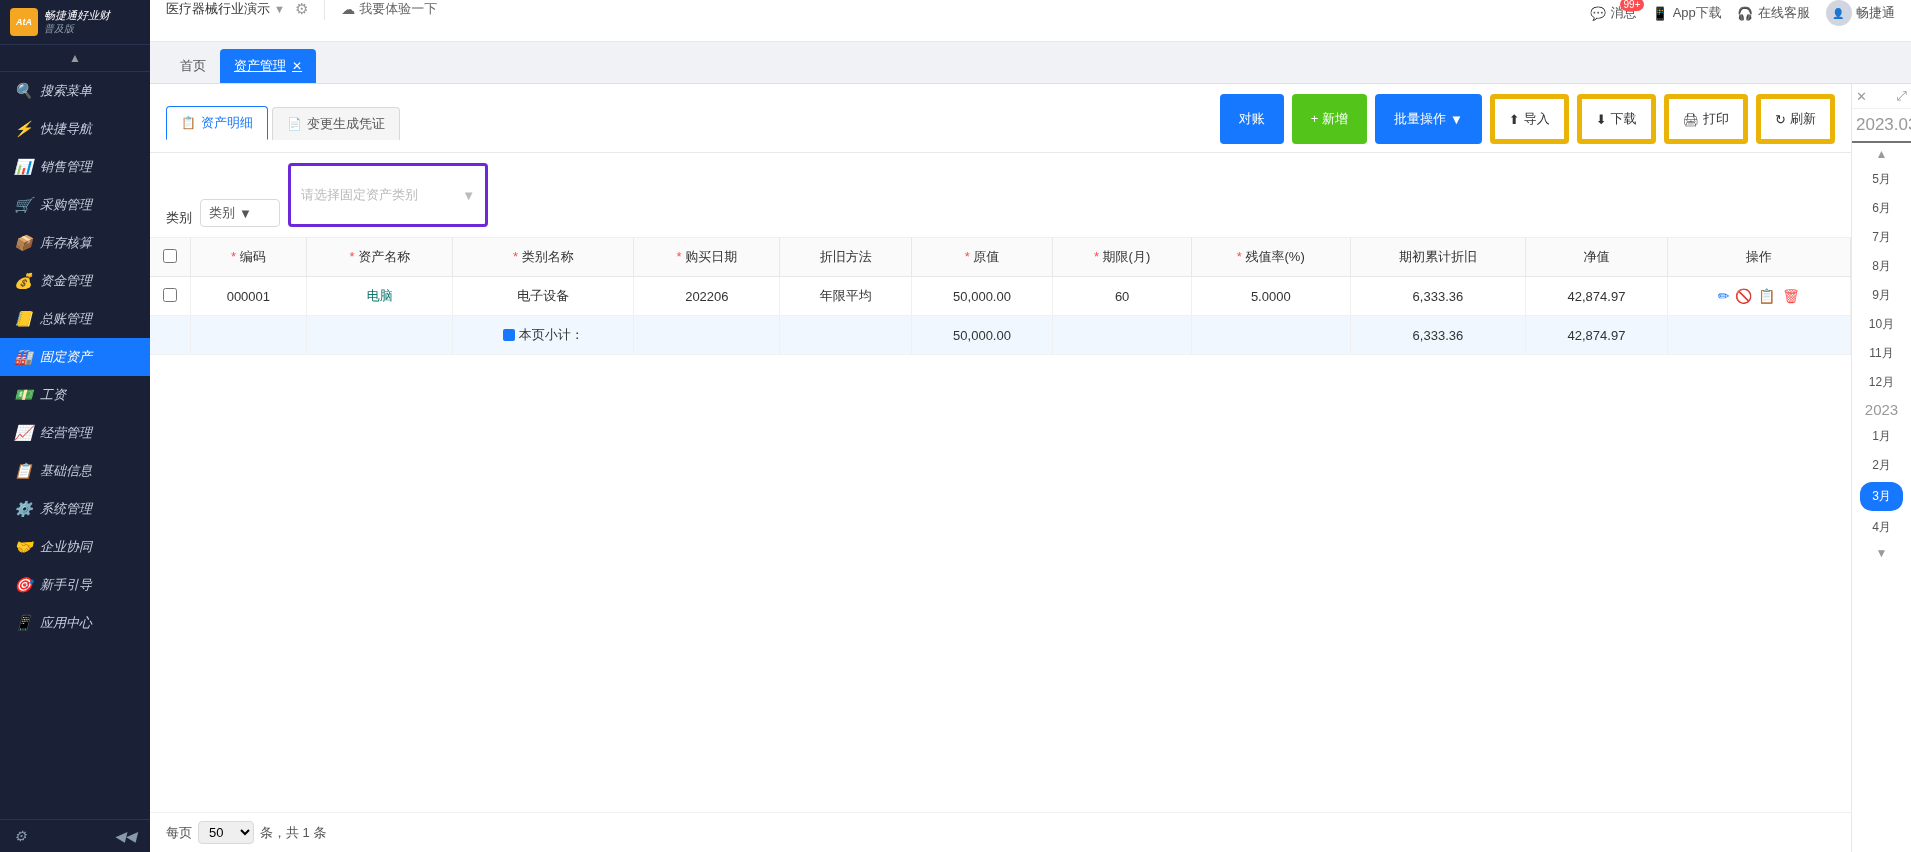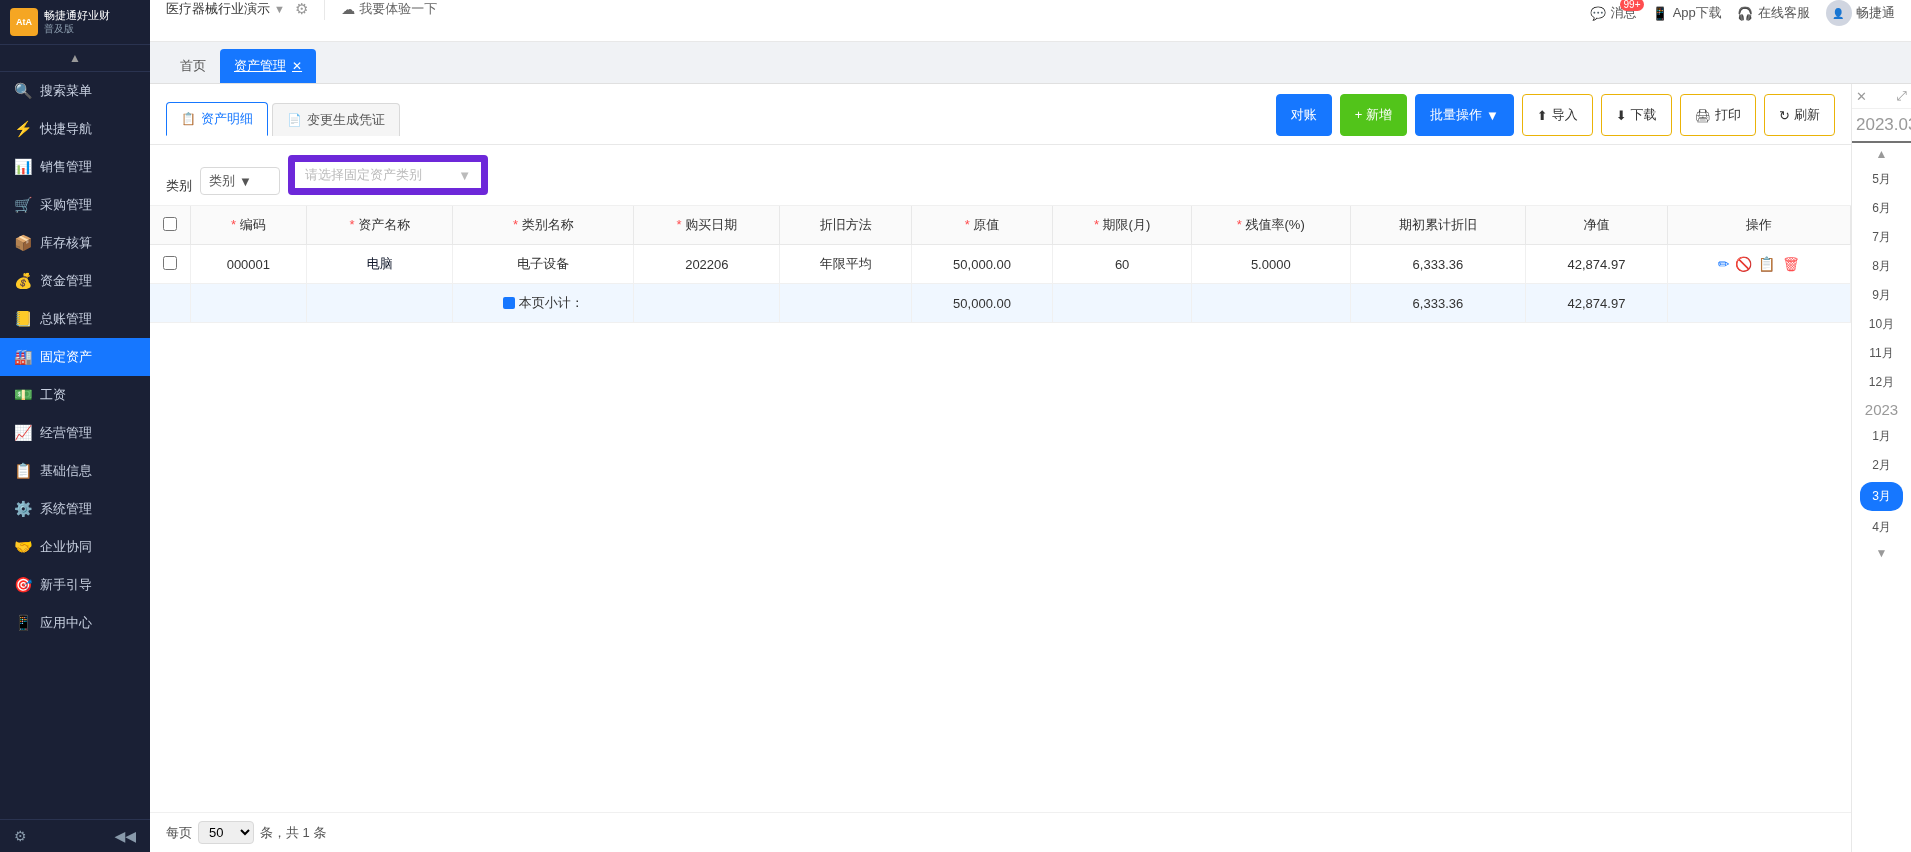--- a/index.html
+++ b/index.html
@@ -7,20 +7,21 @@
 
     
     .sidebar {
       width: 150px;
       background: #1a2035;
       color: #c8d0e0;
       display: flex;
       flex-direction: column;
       flex-shrink: 0;
       height: 100%;
+      font-style: italic;
     }
     .sidebar-logo {
       padding: 8px 10px;
       background: #1a2035;
       border-bottom: 1px solid #2a3350;
       display: flex;
       align-items: center;
       gap: 6px;
     }
     .sidebar-logo-icon {
@@ -172,21 +173,21 @@
     }
     .toolbar-right {
       display: flex; align-items: center; gap: 8px;
       padding-bottom: 8px;
     }
     .btn {
       padding: 11px 14px;
       border-radius: 4px;
       font-size: 13px;
       cursor: pointer;
-      border: 1px solid #eab308;
+      border: 5px solid #eab308;
       background: #fff;
       color: #333;
       display: flex; align-items: center; gap: 4px;
     }
     .btn-primary {
       background: #1677ff;
       color: #fff;
       border-color: #1677ff;
     }
     .btn-success {
@@ -212,23 +213,23 @@
       border: 1px solid #d9d9d9;
       border-radius: 4px;
       padding: 4px 8px;
       background: #fff;
       cursor: pointer;
       font-size: 13px; color: #555;
       min-width: 80px;
     }
     .filter-input-select {
       display: flex; align-items: center; gap: 4px;
-      border: 7px solid #6d28d9;
+      border: 3px solid #6d28d9;
       border-radius: 4px;
-      padding: 4px 10px;
+      padding: 20px 10px;
       background: #fff;
       cursor: pointer;
       font-size: 13px; color: #999;
       min-width: 200px;
       justify-content: space-between;
     }
 
     
     .table-wrapper { flex: 1; overflow: auto; }
     table {
@@ -540,21 +541,21 @@
               <th>期初累计折旧</th>
               <th>净值</th>
               <th>操作</th>
             </tr>
           </thead>
           <tbody id="table-body">
 
           <tr>
       <td><input type="checkbox" class="checkbox" style=""></td>
       <td>000001</td>
-      <td style="color:#0f172a;cursor:pointer;margin-top:40px;">电脑</td>
+      <td style="color:#0f766e;cursor:pointer;margin-top:40px;">电脑</td>
       <td>电子设备</td>
       <td>202206</td>
       <td>年限平均</td>
       <td>50,000.00</td>
       <td>60</td>
       <td>5.0000</td>
       <td>6,333.36</td>
       <td>42,874.97</td>
       <td>
         <div class="action-icons">

